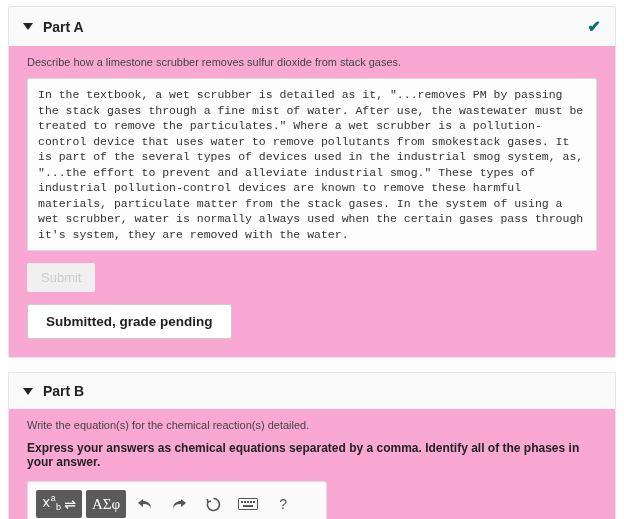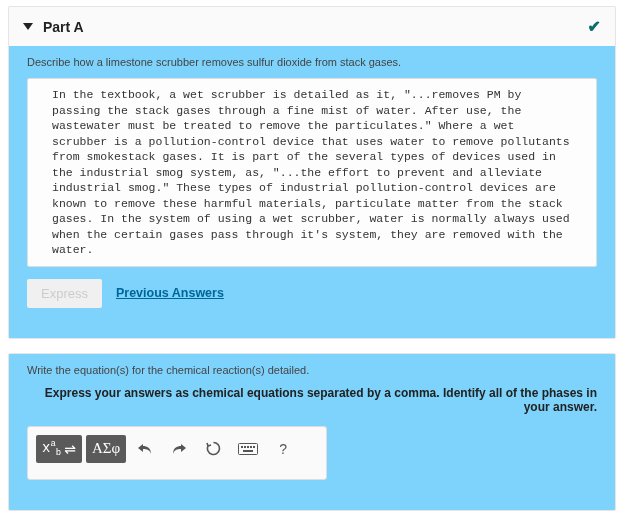--- a/index.html
+++ b/index.html
@@ -8,21 +8,21 @@
     font-size: 13px;
     color: #333;
     background: #fff;
     width: 624px;
     padding: 6px 8px;
   }
   .part {
     border: 1px solid #e5e5e5;
     border-radius: 2px;
     margin-bottom: 14px;
-    background: #7dd3fc;
+    background: #f9a8d4;
   }
   .part-header {
     display: flex;
     align-items: center;
     padding: 10px 14px;
     background: #fafafa;
     cursor: pointer;
   }
   .tri {
     width: 0; height: 0;
@@ -33,26 +33,26 @@
   }
   .part-title { font-weight: bold; font-size: 14px; color: #222; }
   .check {
     margin-left: auto;
     color: #0d6b6b;
     font-size: 16px;
     font-weight: bold;
   }
   .part-body { padding: 10px 18px 18px 18px; }
   .prompt { color: #444; font-size: 11px; margin-bottom: 10px; }
-  .instruction { color: #222; font-size: 12px; font-weight: bold; margin-bottom: 12px; text-align: right; }
+  .instruction { color: #222; font-size: 12px; font-weight: bold; margin-bottom: 12px; }
   .answer-box {
     border: 1px solid #ddd;
     border-radius: 2px;
     background: #fdfdfd;
-    padding: 8px 24px;
+    padding: 8px 10px;
     font-family: "Courier New", monospace;
     font-size: 11.5px;
     line-height: 1.35;
     color: #333;
     white-space: pre-wrap;
     margin-bottom: 12px;
   }
   .btn-row { display: flex; align-items: center; gap: 14px; margin-bottom: 12px; }
   .btn {
     padding: 7px 14px;
@@ -122,27 +122,31 @@
 <div class="part">
   <div class="part-header">
     <div class="tri"></div>
     <div class="part-title">Part A</div>
     <div class="check">✔</div>
   </div>
   <div class="part-body">
     <div class="prompt">Describe how a limestone scrubber removes sulfur dioxide from stack gases.</div>
     <div class="answer-box">In the textbook, a wet scrubber is detailed as it, "...removes PM by passing the stack gases through a fine mist of water. After use, the wastewater must be treated to remove the particulates." Where a wet scrubber is a pollution-control device that uses water to remove pollutants from smokestack gases. It is part of the several types of devices used in the industrial smog system, as, "...the effort to prevent and alleviate industrial smog." These types of industrial pollution-control devices are known to remove these harmful materials, particulate matter from the stack gases. In the system of using a wet scrubber, water is normally always used when the certain gases pass through it's system, they are removed with the water.</div>
     <div class="btn-row">
-      <button class="btn btn-disabled">Express</button>
-      <a class="link">Previous Answers</a>
+      <button class="btn btn-disabled">Submit</button>
     </div>
+    <div class="status-box">Submitted, grade pending</div>
   </div>
 </div>
 
 <div class="part">
+  <div class="part-header">
+    <div class="tri"></div>
+    <div class="part-title">Part B</div>
+  </div>
   <div class="part-body">
     <div class="prompt">Write the equation(s) for the chemical reaction(s) detailed.</div>
     <div class="instruction">Express your answers as chemical equations separated by a comma. Identify all of the phases in your answer.</div>
 
     <div class="eq-editor">
       <div class="toolbar">
         <button class="tbtn dark">
           <span style="font-family:Liberation Mono, monospace;">x<span class="sup">a</span><span class="sub">b</span></span>
           <span style="margin-left:3px;">⇌</span>
         </button>

